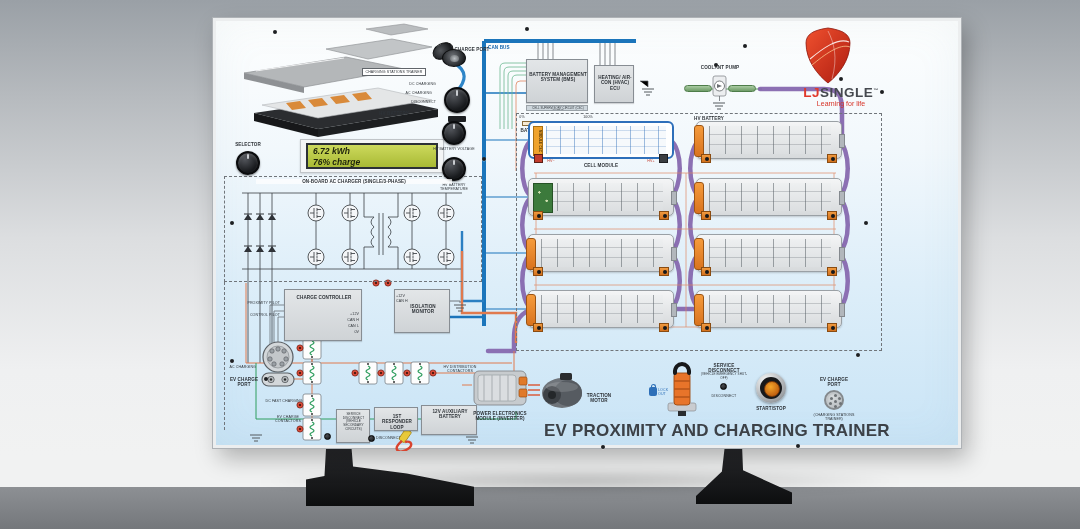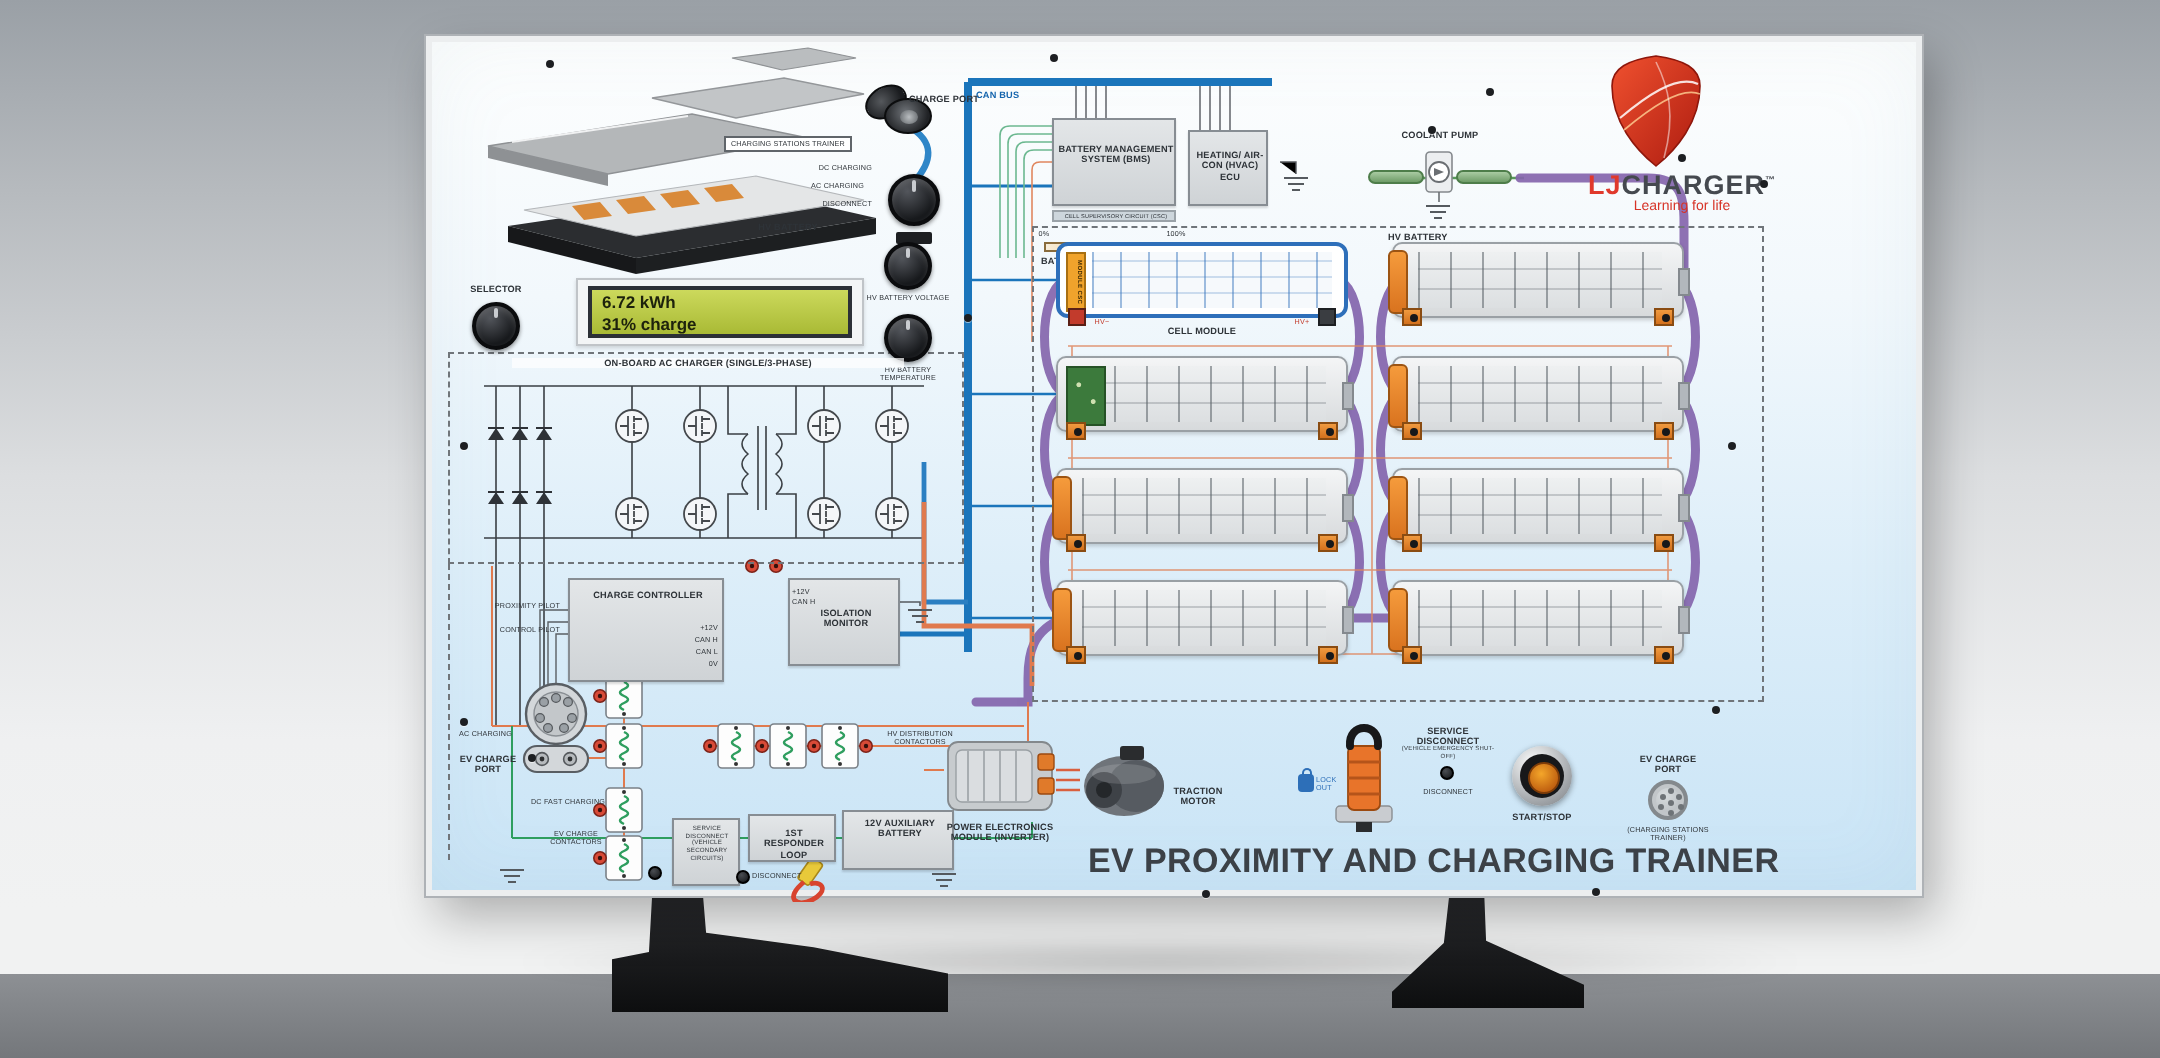--- a/index.html
+++ b/index.html
@@ -23,22 +23,22 @@
   .t{position:absolute;font-size:4.6px;line-height:1.18;color:#2e3338;text-transform:uppercase;
      text-align:center;letter-spacing:.1px;}
   .b{font-weight:bold;}
   .tiny{font-size:3.6px;}
   .screw{position:absolute;width:4px;height:4px;border-radius:50%;background:#1d1f22;
     box-shadow:0 .5px 0 rgba(255,255,255,.55);}
   .knob{position:absolute;border-radius:50%;border:2px solid #0b0c0e;
     background:radial-gradient(circle at 35% 30%,#53565c,#17191c 68%);
     box-shadow:inset 0 2px 3px rgba(255,255,255,.18),0 1px 2px rgba(0,0,0,.45);}
   .knob::after{content:"";position:absolute;left:45%;top:6%;width:10%;height:26%;background:#c9ccd0;border-radius:2px;}
-  .lcd-bezel{position:absolute;left:72px;top:118px;width:144px;height:34px;background:#f3f5f6;
-    border:1px solid #c0c4c8;box-shadow:0 1px 2px rgba(0,0,0,.15);}
+  .lcd-bezel{position:absolute;left:84px;top:118px;width:144px;height:34px;background:#f3f5f6;
+    border:1px solid #c0c4c8;box-shadow:0 1px 2px rgba(0,0,0,.15);font-style:italic;}
   .lcd{position:absolute;left:5px;top:3px;width:132px;height:26px;
     background:linear-gradient(180deg,#ccd95c,#a9ba35);border:2px solid #2c3036;
     color:#1d220c;font-size:8.5px;font-weight:bold;line-height:1.25;padding:1px 5px;}
   .gbox{position:absolute;background:linear-gradient(180deg,#e3e6e8,#cfd3d6);
     border:1px solid #878d93;box-shadow:0 1px 1px rgba(0,0,0,.15);}
   .dash{position:absolute;border:1px dashed #70757a;}
   .capsule{position:absolute;height:7px;border-radius:4px;border:1px solid #4e7d4a;
     background:linear-gradient(180deg,#a9cba2,#6f9c68);}
   .indicator{position:absolute;height:5px;border:0.5px solid #8a6c3c;
     background:linear-gradient(90deg,#f8eedb,#eec27c,#dd7f1b);}
@@ -321,21 +321,21 @@
     <div class="dash" style="left:8px;top:155px;width:258px;height:106px;"></div>
     <div class="dash" style="left:8px;top:261px;width:0px;height:148px;border-right:none;border-top:none;border-bottom:none;"></div>
     <div class="dash" style="left:300px;top:92px;width:366px;height:238px;"></div>
 
     <div class="t b" style="left:148px;top:90px;width:60px;">HV BATTERY</div>
     <div class="t b" style="left:10px;top:121px;width:44px;">SELECTOR</div>
     <div class="knob" style="left:20px;top:130px;width:24px;height:24px;"></div>
     <div class="lcd-bezel">
       <div class="lcd">
         <div>6.72 kWh</div>
-        <div>31% charge</div>
+        <div>76% charge</div>
       </div>
     </div>
 
     <div class="chargeport-photo">
       <div class="lid"></div>
         <div class="body"></div>
     </div>
     <div class="t b" style="left:238px;top:26px;width:36px;">CHARGE PORT</div>
     <div class="t tiny" style="left:146px;top:47px;width:64px;border:0.5px solid #60656a;padding:1px;background:#fff;">CHARGING STATIONS TRAINER</div>
     <div class="t tiny" style="left:160px;top:61px;width:60px;text-align:right;">DC CHARGING</div>
@@ -372,21 +372,21 @@
           <linearGradient id="lg" x1="0" y1="0" x2="1" y2="1">
         <stop offset="0" stop-color="#f0512f"></stop>
             <stop offset="1" stop-color="#ad1c10"></stop>
           </linearGradient>
         </defs>
       <path d="M24 1 C38 3 46 7 46 16 C46 34 34 48 24 56 C14 48 2 34 2 16 C2 7 10 3 24 1 Z" fill="url(#lg)" stroke="#8e170c" stroke-width="0.8"></path>
       <path d="M6 32 C18 22 34 10 45 15" fill="none" stroke="rgba(255,255,255,.85)" stroke-width="1.1"></path>
       <path d="M8 38 C20 28 36 16 46 20" fill="none" stroke="rgba(255,210,150,.8)" stroke-width="0.9"></path>
       <path d="M24 4 C30 16 34 30 28 52" fill="none" stroke="rgba(255,255,255,.5)" stroke-width="0.8"></path>
     </svg>
-    <div class="logo-line"><span class="lj">LJ</span><span>CHARGER</span><sup>™</sup></div>
+    <div class="logo-line"><span class="lj">LJ</span><span>SINGLE</span><sup>™</sup></div>
     <div class="tagline">Learning for life</div>
 
     <div class="t b" style="left:478px;top:95px;width:50px;text-align:left;">HV BATTERY</div>
     <div class="cellmod">
       <div class="inner"></div>
       <div class="tag">MODULE CSC</div>
       <div class="cm-term" style="left:4px;"></div>
       <div class="cm-term dark" style="right:4px;"></div>
       <div class="t tiny" style="left:14px;bottom:-6px;width:14px;color:#c23b2c;">HV−</div>
       <div class="t tiny" style="right:14px;bottom:-6px;width:14px;color:#c23b2c;">HV+</div>

